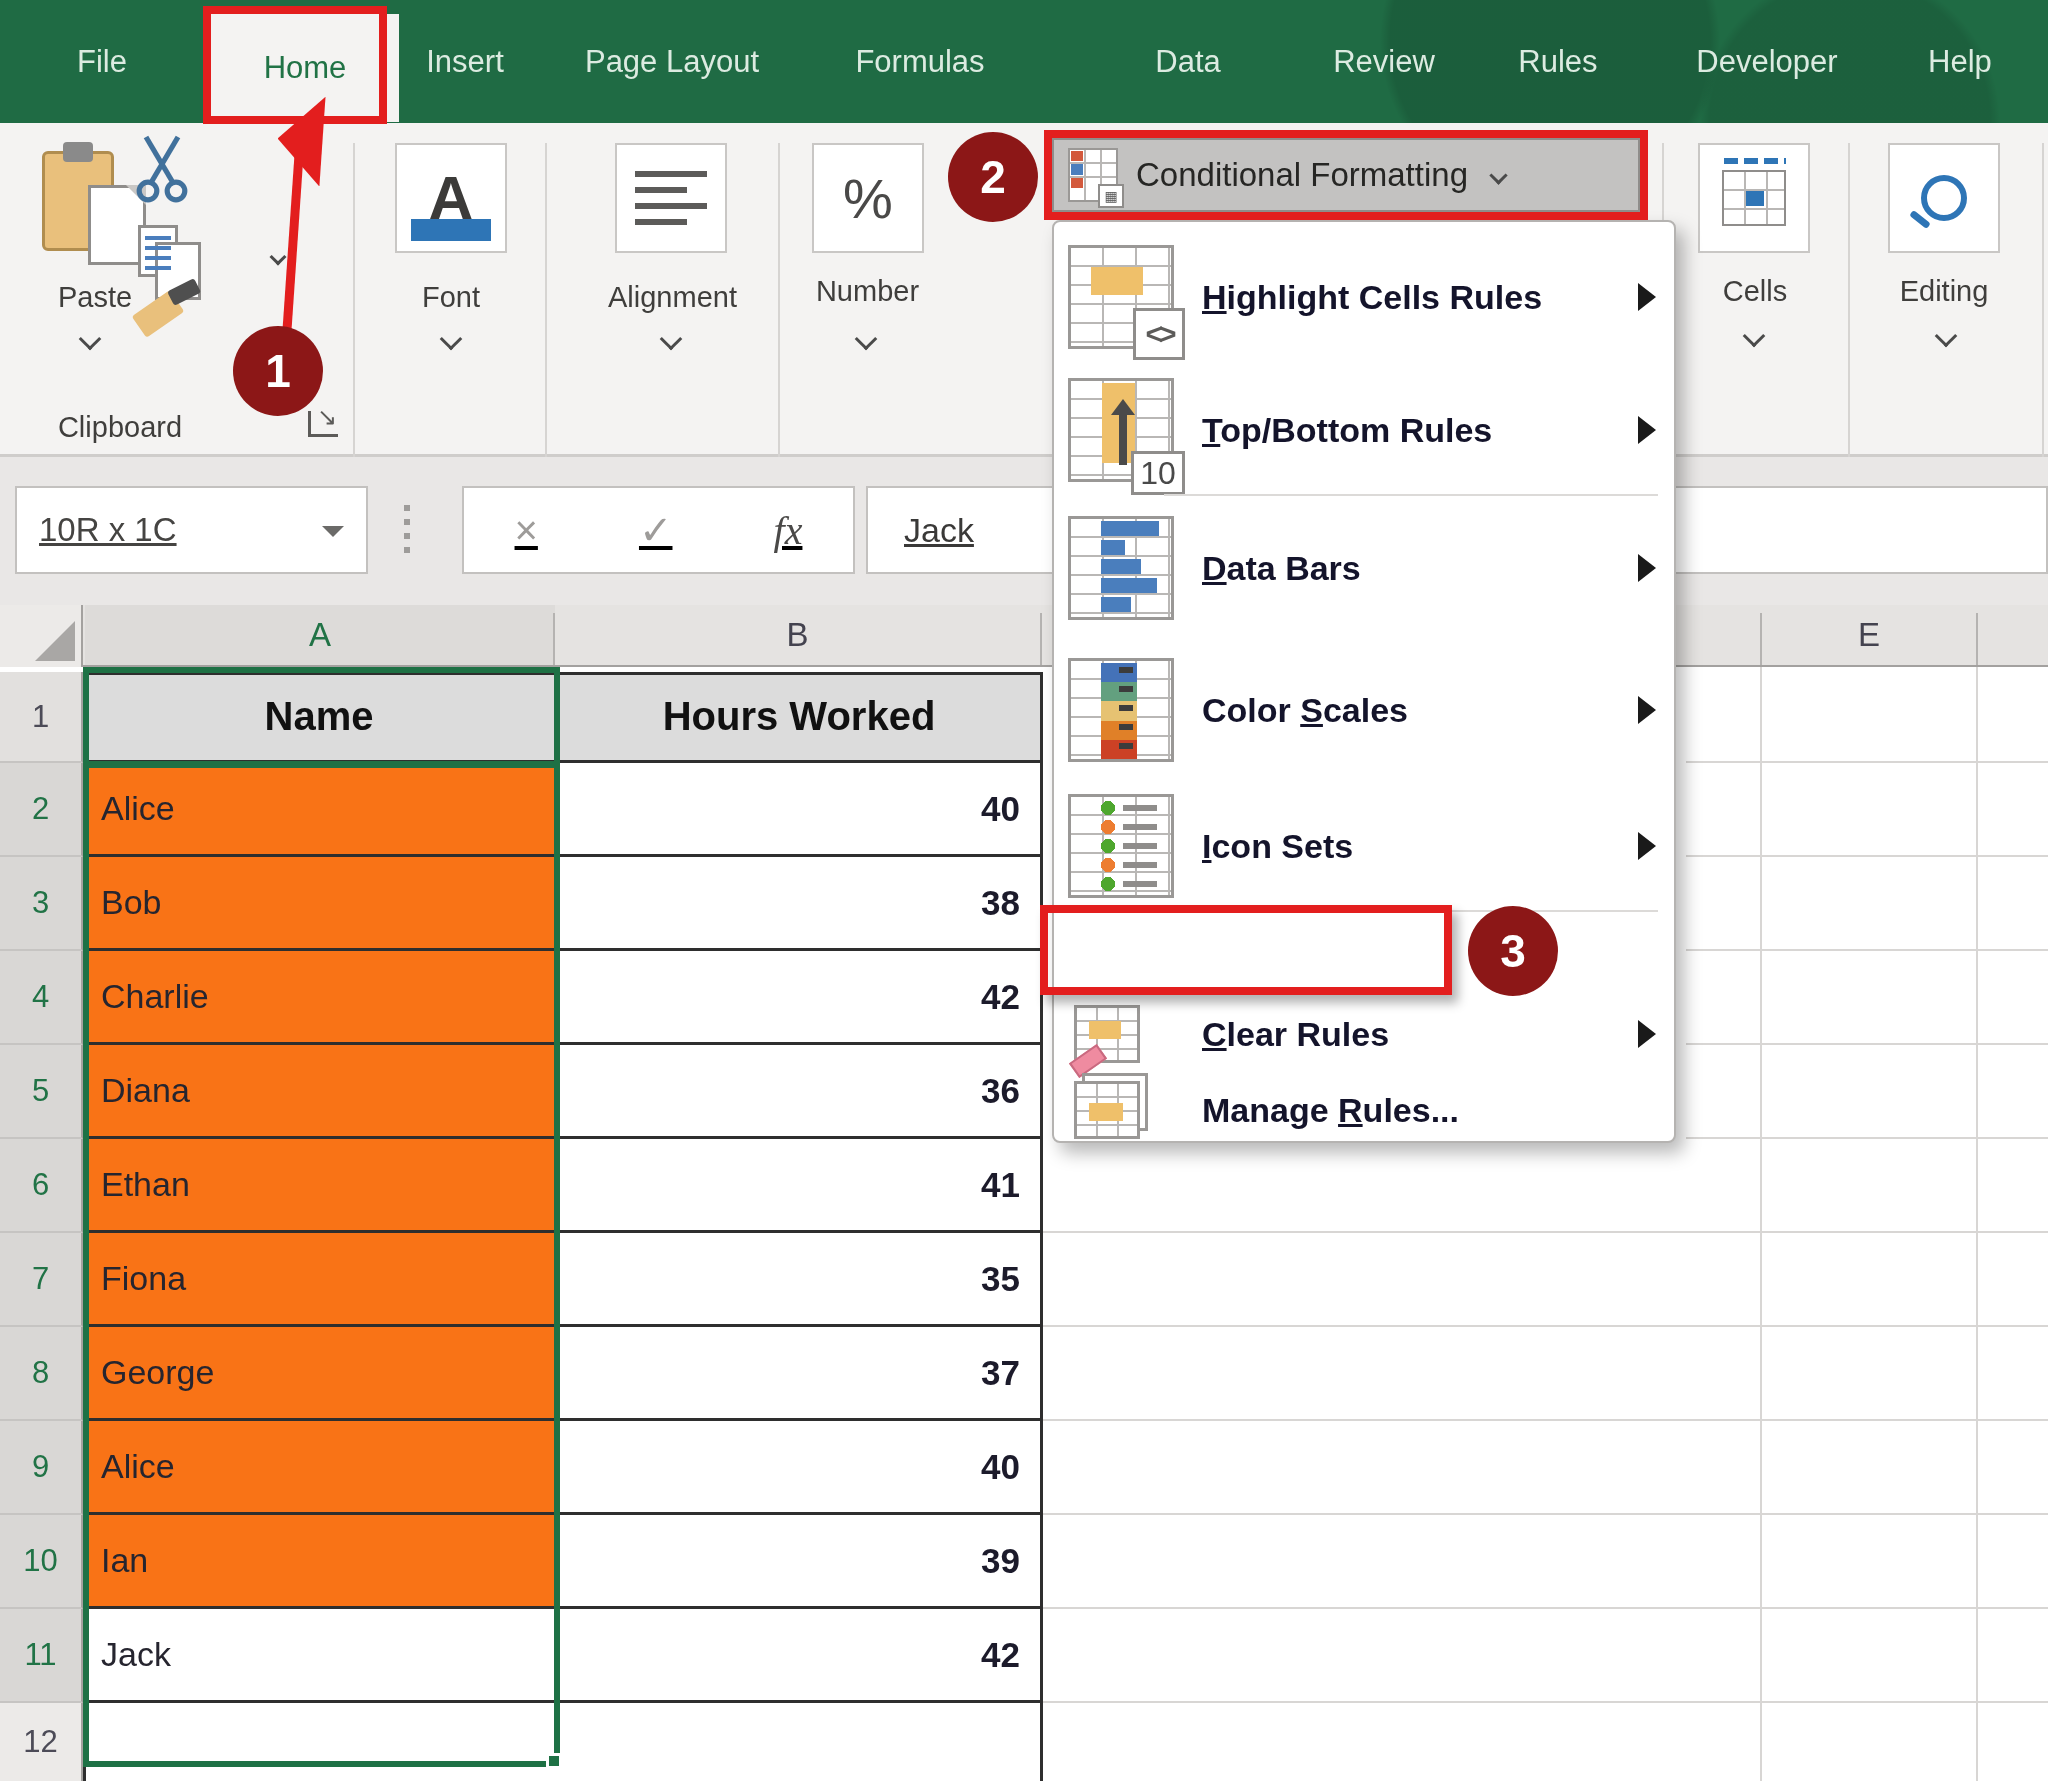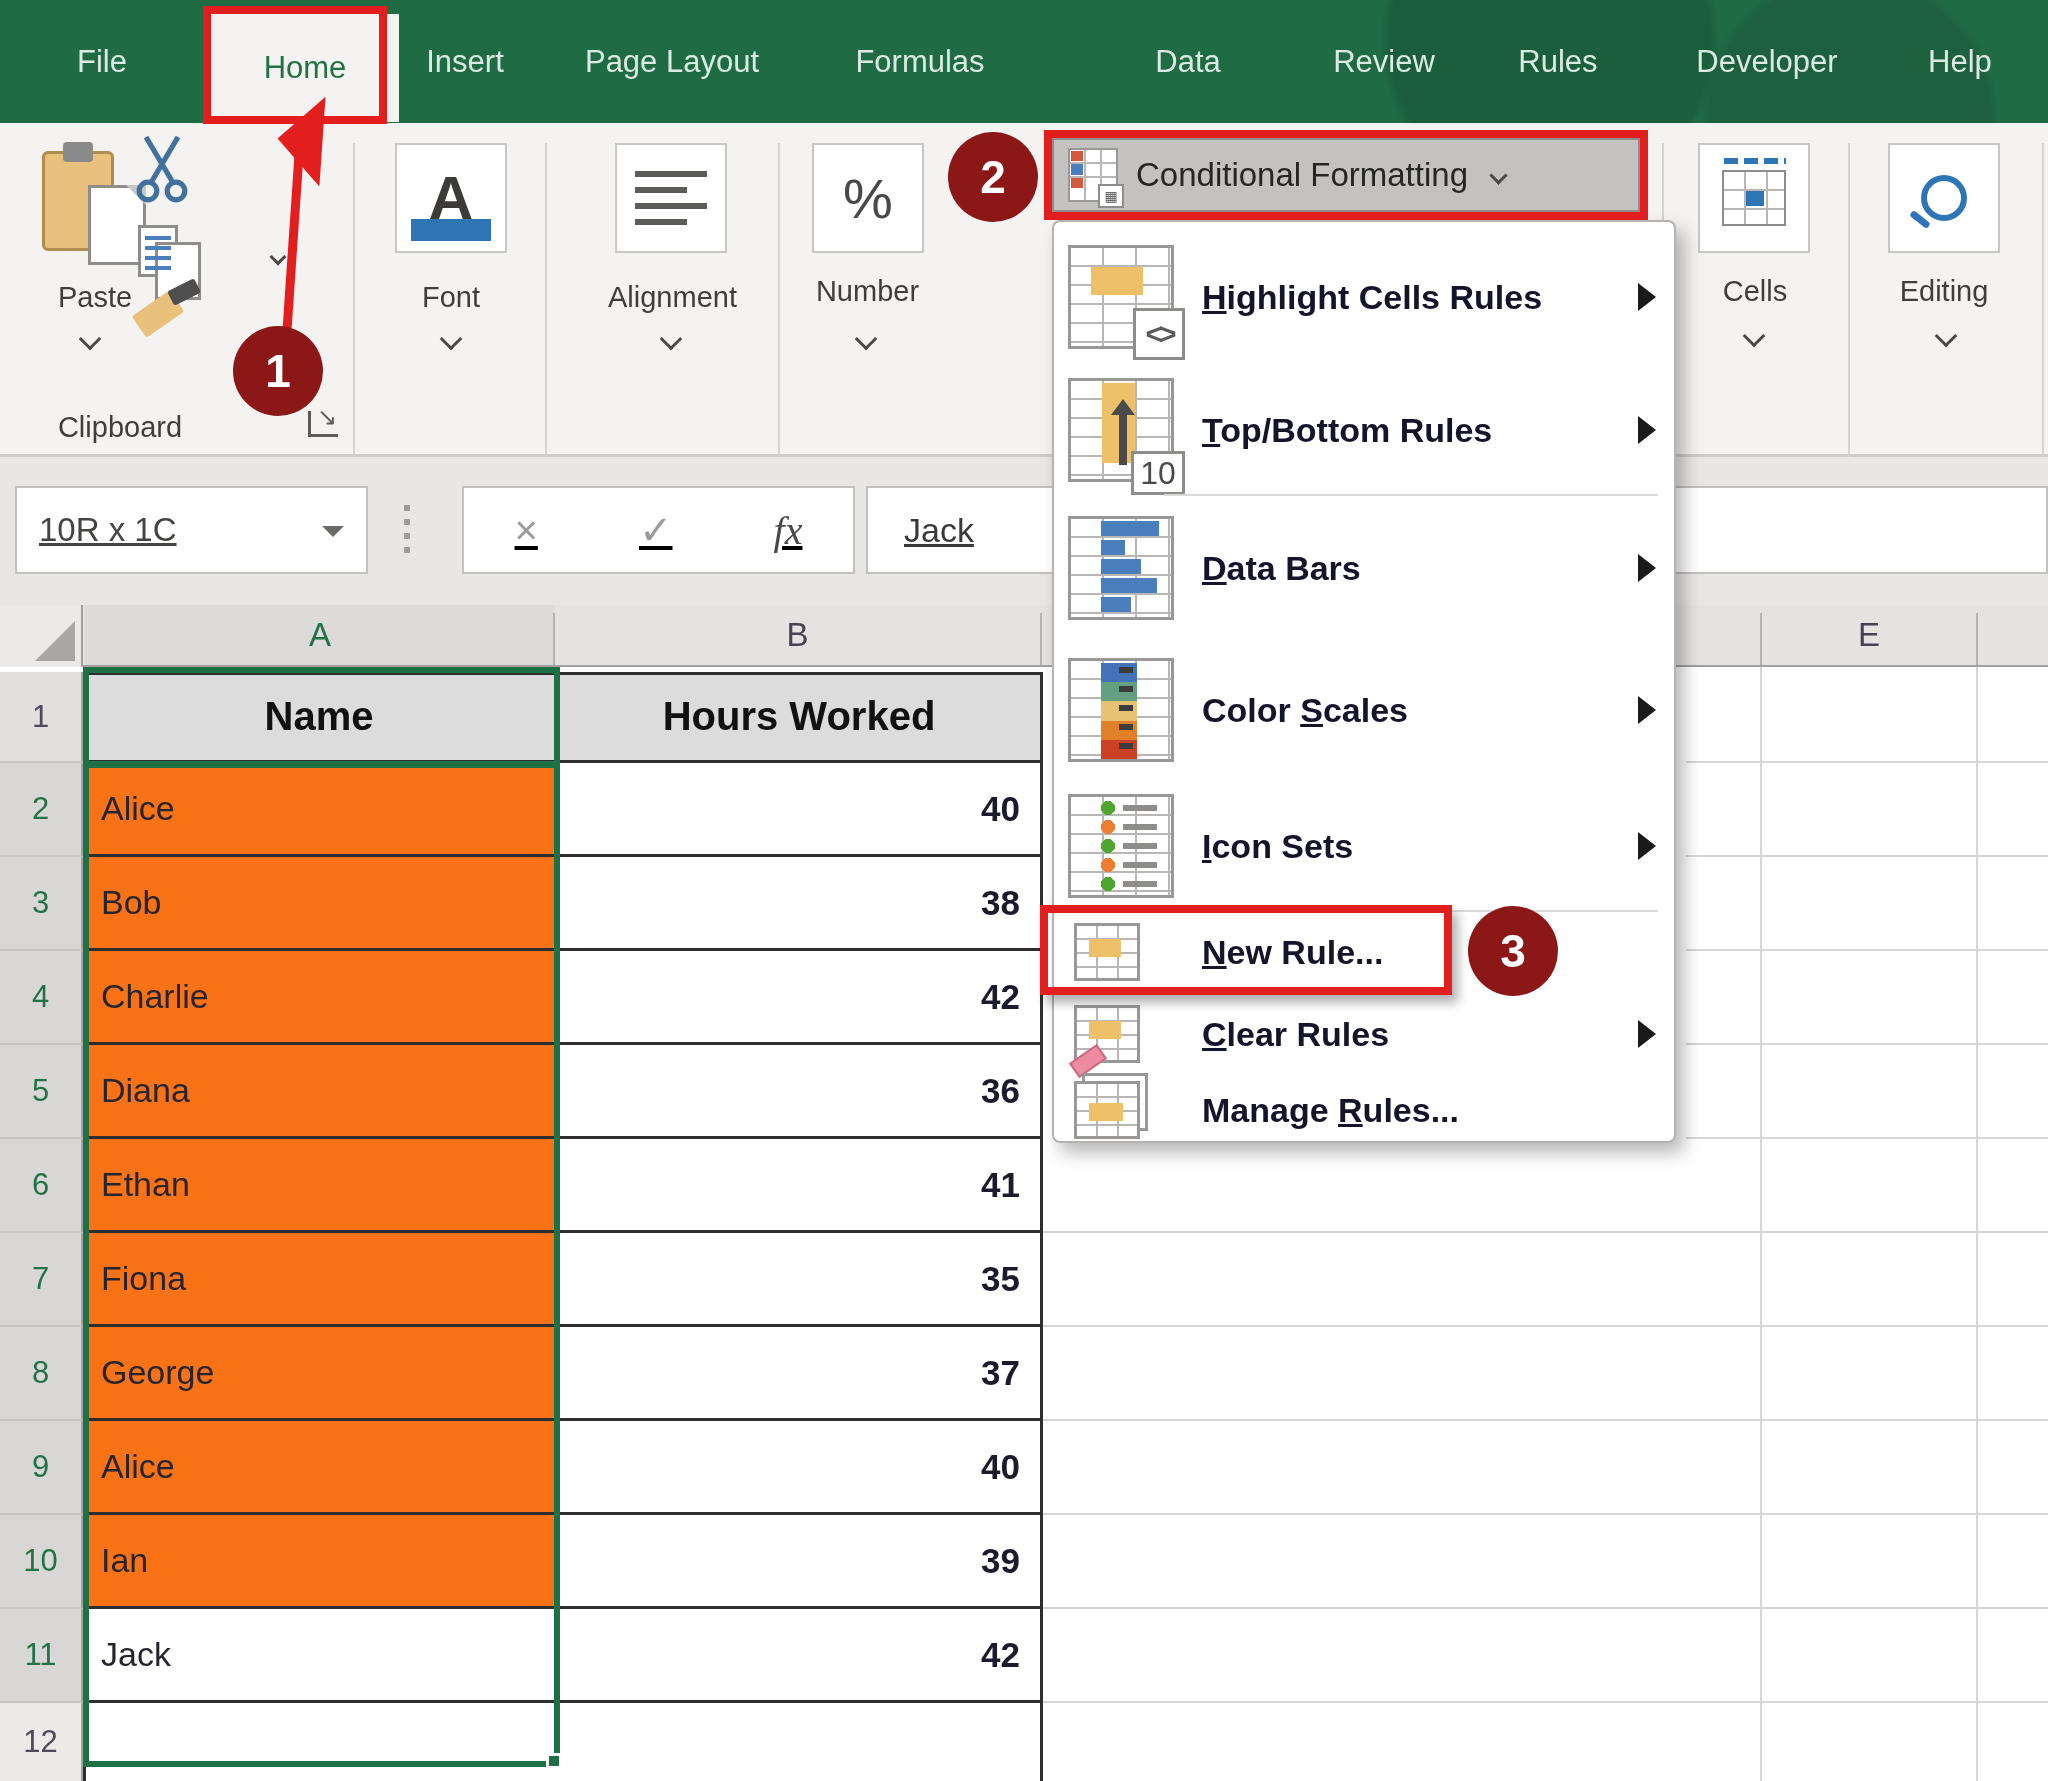--- a/index.html
+++ b/index.html
@@ -445,26 +445,20 @@
     </div>
     <div class="mi" style="top:564px;height:120px">
       <div class="gicon big ic-icon-sets">
           <span class="o1"></span>
           <span class="o2"></span>
         </div>
       <span class="txt"><span></span><span class="u">I</span><span>con Sets</span></span>
       <span class="subarr"></span>
     </div>
     <div class="msep" style="top:688px"></div>
-    <div class="mi" style="top:692px;height:76px">
-      <div class="gicon small ic-new-rule">
-          <span class="o1"></span>
-        </div>
-      <span class="txt"><span></span><span class="u">N</span><span>ew Rule...</span></span>
-    </div>
     <div class="mi" style="top:772px;height:80px">
       <div class="gicon small ic-clear-rules">
           <span class="o1"></span>
           <span class="o2"></span>
         </div>
       <span class="txt"><span></span><span class="u">C</span><span>lear Rules</span></span>
       <span class="subarr"></span>
     </div>
     <div class="mi" style="top:856px;height:64px">
       <div class="gicon small ic-manage-rules">

